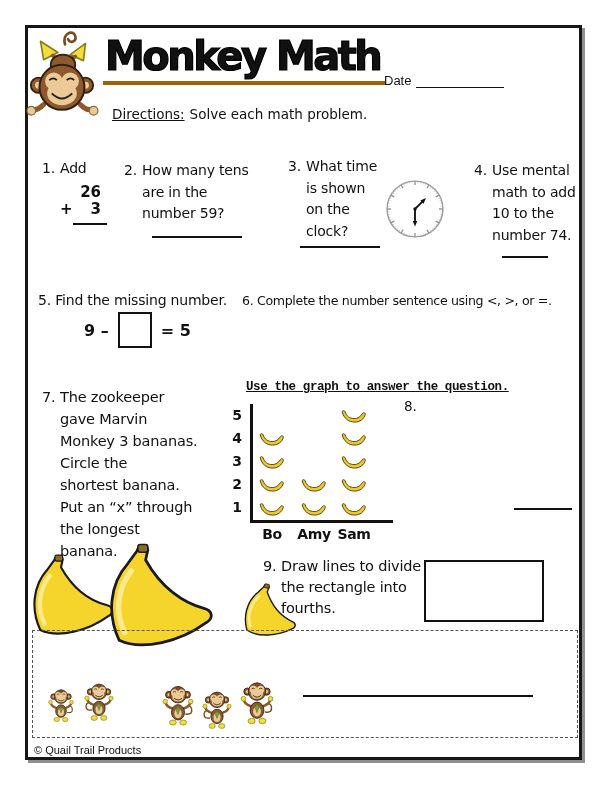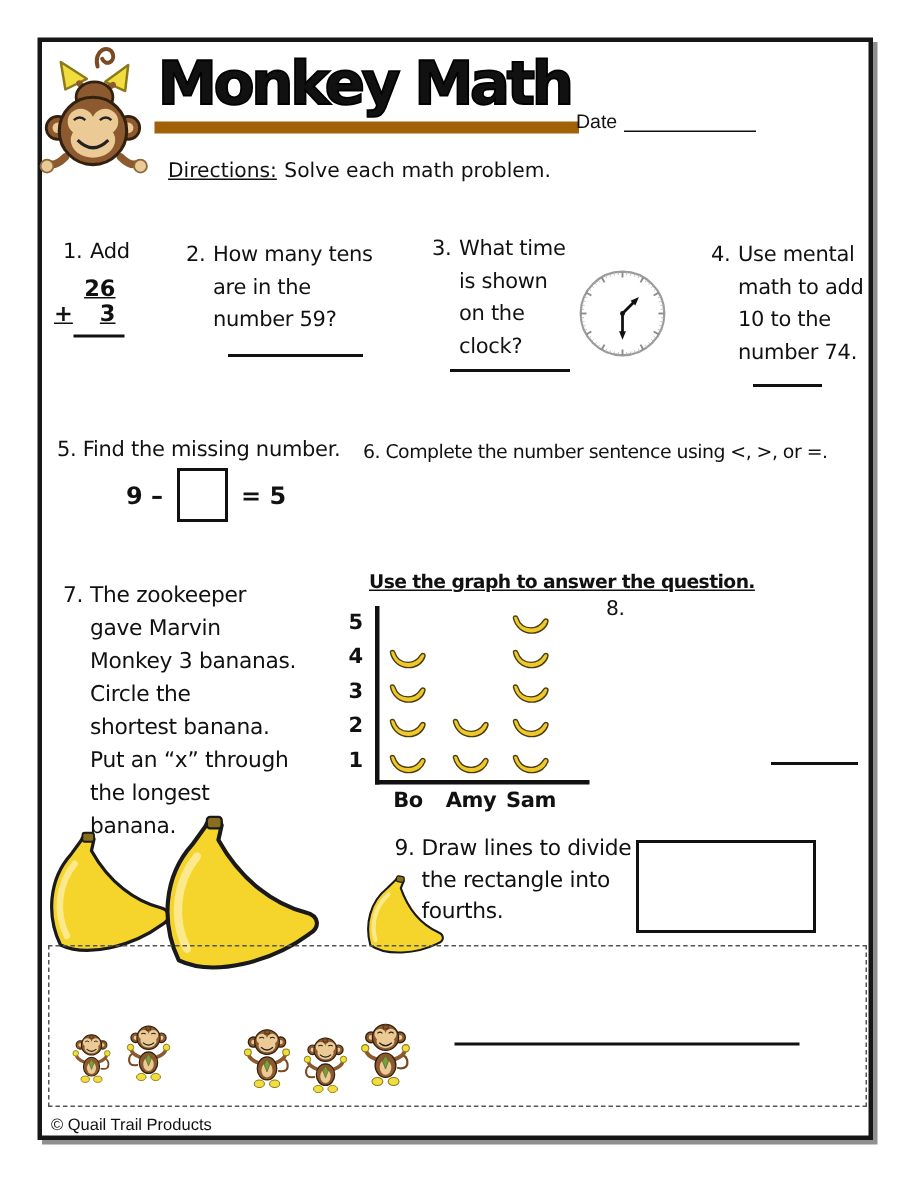--- a/index.html
+++ b/index.html
@@ -2,43 +2,43 @@
 <html><head>
 <meta charset="utf-8">
 <style>
   html,body{margin:0;padding:0;background:#fff;}
   .page{position:relative;width:612px;height:792px;background:#fff;overflow:hidden;
         font-family:"DejaVu Sans",sans-serif;color:#111;}
   .frame{position:absolute;left:25px;top:25px;width:551px;height:729px;
          border:3px solid #161616;box-shadow:3px 3px 0 #8f8f8f;pointer-events:none;}
   .abs{position:absolute;}
   .title{font-size:40px;font-weight:bold;letter-spacing:-2.5px;line-height:1.1;
-         -webkit-text-stroke:1.2px #000;border-bottom:8px solid #a16207;
+         -webkit-text-stroke:1.2px #000;border-bottom:4px solid #a16207;
          padding:0 6px 3px 2px;display:inline-block;}
   .field{position:absolute;display:flex;align-items:flex-end;
          font-family:"Liberation Sans",sans-serif;font-size:13px;}
   .flabel{margin-right:5px;}
   .fline{flex:1;border-bottom:1.5px solid #111;height:15px;}
   .directions{position:absolute;font-size:13.5px;}
   .dir-u{text-decoration:underline;margin-right:5px;}
   .prob{position:absolute;font-size:14px;line-height:21.5px;letter-spacing:-0.2px;}
   .pnum{position:absolute;left:0;top:0;}
   .ptext{margin-left:18px;white-space:pre;}
   .ptitle{position:absolute;font-size:14px;letter-spacing:-0.2px;}
   .ptitle.small{font-size:12.6px;letter-spacing:-0.35px;}
   .ansline{position:absolute;border-bottom:2px solid #111;}
-  .vmath{position:absolute;left:36px;top:184px;width:52px;font-size:15px;font-weight:600;line-height:17px;text-decoration:underline;}
+  .vmath{position:absolute;left:60px;top:184px;width:52px;font-size:15px;font-weight:600;line-height:17px;}
   .vrow1{text-align:right;padding-right:11px;}
   .vrow2{display:flex;justify-content:space-between;padding-right:11px;}
   .sumline{margin:3px 5px 0 13px;border-bottom:2px solid #111;height:2px;}
   .eq{position:absolute;display:flex;align-items:center;gap:9px;font-size:16px;font-weight:600;}
   .mnbox{width:30px;height:32px;border:2px solid #111;background:#fff;}
   .cmp{position:absolute;display:flex;align-items:center;gap:13px;font-size:16px;font-weight:600;}
   .cmp-circle{width:34px;height:34px;border:2.5px solid #111;border-radius:50%;background:#fff;}
-  .gheader{position:absolute;font-size:12.5px;font-weight:bold;letter-spacing:-0.4px;text-decoration:underline;}
+  .gheader{position:absolute;font-size:12.5px;font-weight:bold;letter-spacing:-0.4px;text-decoration:underline;font-family:Liberation Mono, monospace;}
   .graph{position:absolute;left:226px;top:400px;width:175px;height:150px;}
   .yticks{position:absolute;left:0;top:4px;width:18px;height:116px;}
   .ytick{position:absolute;right:2px;width:16px;text-align:right;font-size:14px;font-weight:600;}
   .gplot{position:absolute;left:24px;top:4px;width:140px;height:116px;
          border-left:3px solid #111;border-bottom:3px solid #111;}
   .g-banana{position:absolute;width:27px;height:15px;}
   .xlabels{position:absolute;left:27px;top:126px;width:140px;height:20px;}
   .xlabel{position:absolute;transform:translateX(-50%);font-size:14px;font-weight:bold;letter-spacing:-0.3px;}
   .bn{position:absolute;}
   .rect9{position:absolute;left:424px;top:560px;width:116px;height:58px;border:2.5px solid #111;background:#fff;}

